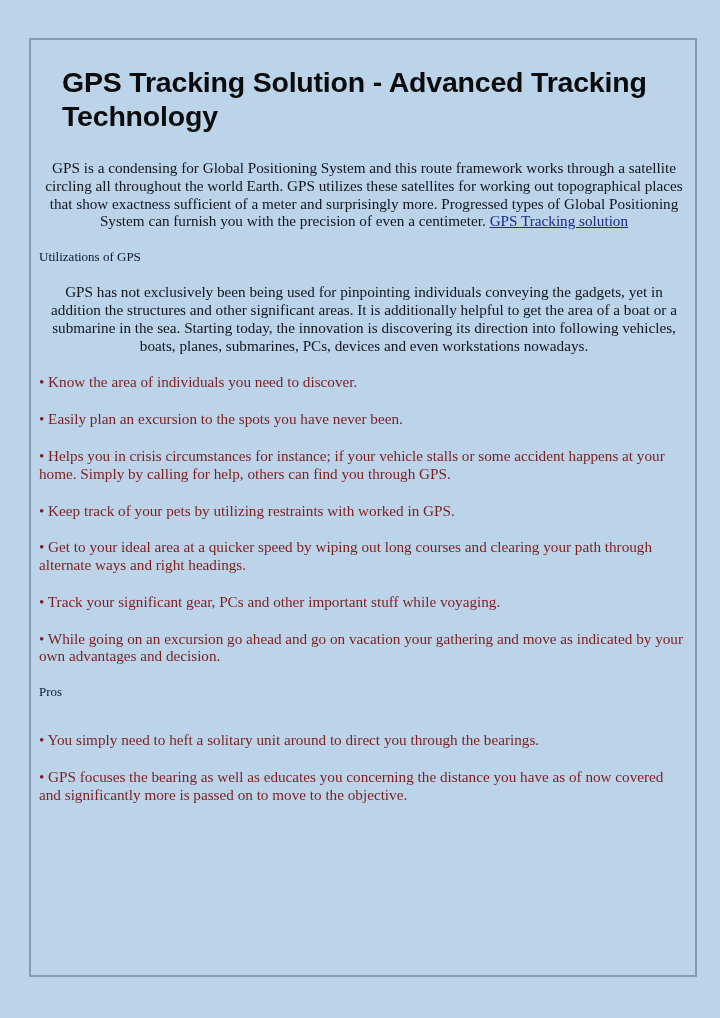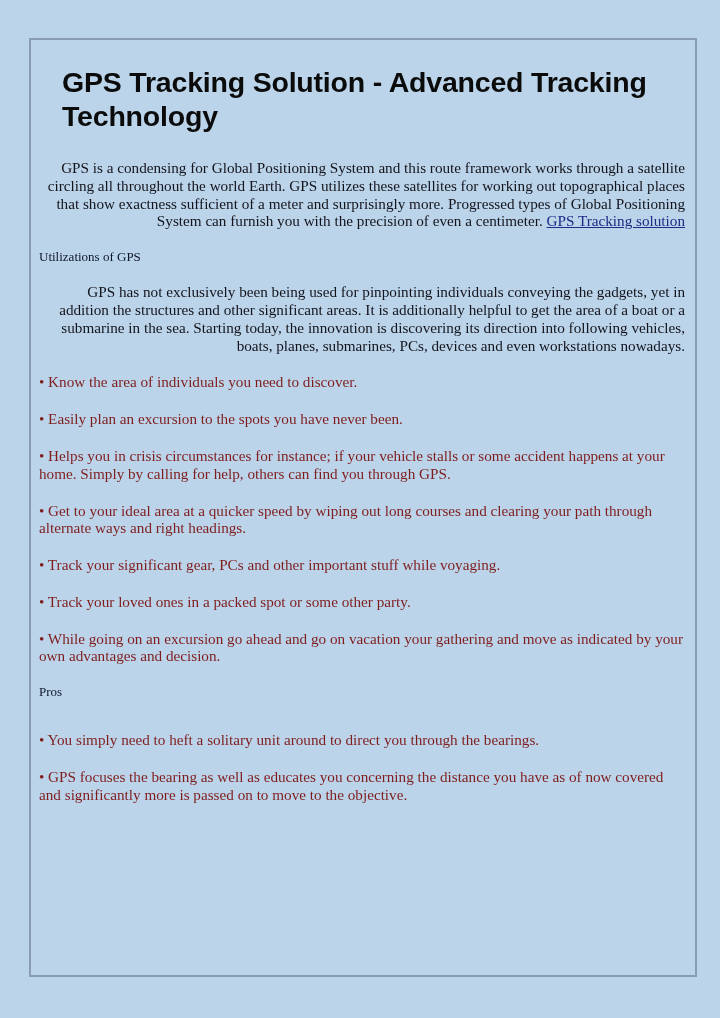--- a/index.html
+++ b/index.html
@@ -59,21 +59,21 @@
   .body-block {
     padding: 0 5px 0 3px;
     margin-top: 26px;
   }
 
   p.para {
     margin: 0 0 19px 4px;
     font-size: 15.2px;
     line-height: 1.17;
     color: #13141c;
-    text-align: right;
+    text-align: center;
   }
 
   p.heading {
     margin: 0 0 19px 0;
     font-size: 13px;
     line-height: 1.17;
     font-weight: normal;
     color: #0f172a;
   }
 
@@ -100,23 +100,23 @@
 
       <h1 class="doc-title">GPS Tracking Solution - Advanced Tracking Technology</h1>
 
       <div class="body-block" id="body-block">
           <p class="para"><span>GPS is a condensing for Global Positioning System and this route framework works through a satellite circling all throughout the world Earth. GPS utilizes these satellites for working out topographical places that show exactness sufficient of a meter and surprisingly more. Progressed types of Global Positioning System can furnish you with the precision of even a centimeter. </span><a class="inline-link" href="#">GPS Tracking solution</a></p>
           <p class="heading">Utilizations of GPS</p>
           <p class="para">GPS has not exclusively been being used for pinpointing individuals conveying the gadgets, yet in addition the structures and other significant areas. It is additionally helpful to get the area of a boat or a submarine in the sea. Starting today, the innovation is discovering its direction into following vehicles, boats, planes, submarines, PCs, devices and even workstations nowadays.</p>
           <p class="bullet">• Know the area of individuals you need to discover.</p>
           <p class="bullet">• Easily plan an excursion to the spots you have never been.</p>
           <p class="bullet">• Helps you in crisis circumstances for instance; if your vehicle stalls or some accident happens at your home. Simply by calling for help, others can find you through GPS.</p>
+          <p class="bullet">• Keep track of your pets by utilizing restraints with worked in GPS.</p>
           <p class="bullet">• Get to your ideal area at a quicker speed by wiping out long courses and clearing your path through alternate ways and right headings.</p>
           <p class="bullet">• Track your significant gear, PCs and other important stuff while voyaging.</p>
-          <p class="bullet">• Track your loved ones in a packed spot or some other party.</p>
           <p class="bullet">• While going on an excursion go ahead and go on vacation your gathering and move as indicated by your own advantages and decision.</p>
           <p class="heading gap-after">Pros</p>
           <p class="bullet">• You simply need to heft a solitary unit around to direct you through the bearings.</p>
           <p class="bullet">• GPS focuses the bearing as well as educates you concerning the distance you have as of now covered and significantly more is passed on to move to the objective.</p>
         </div>
 
     </div>
   </div>
 </div>
 

